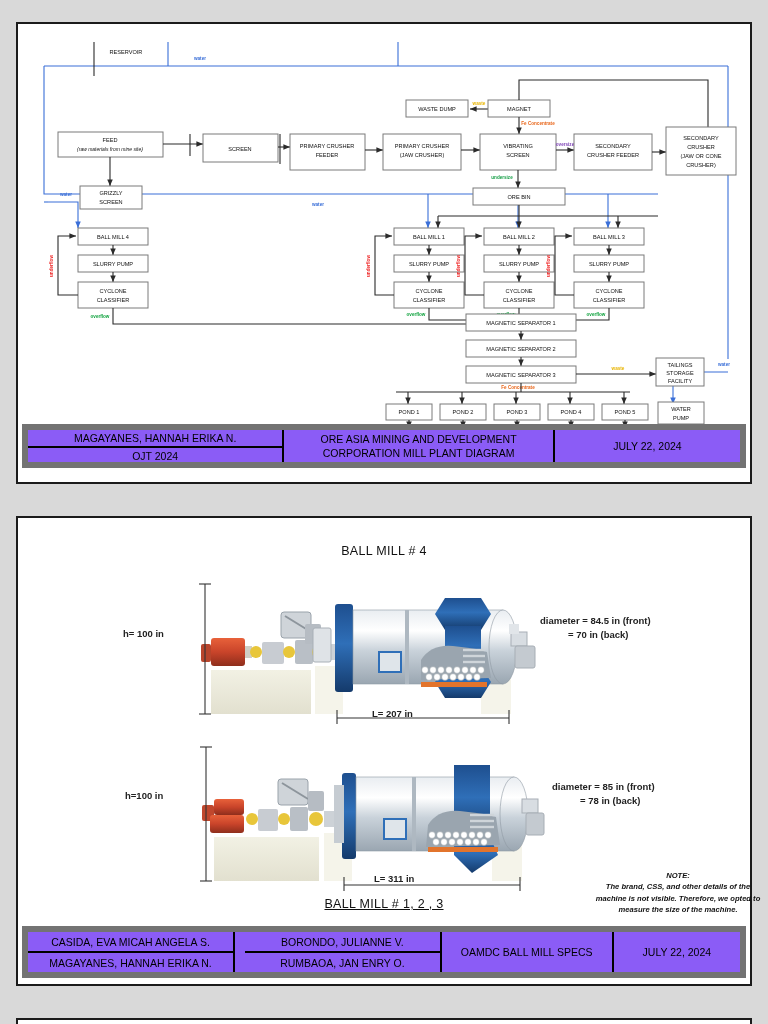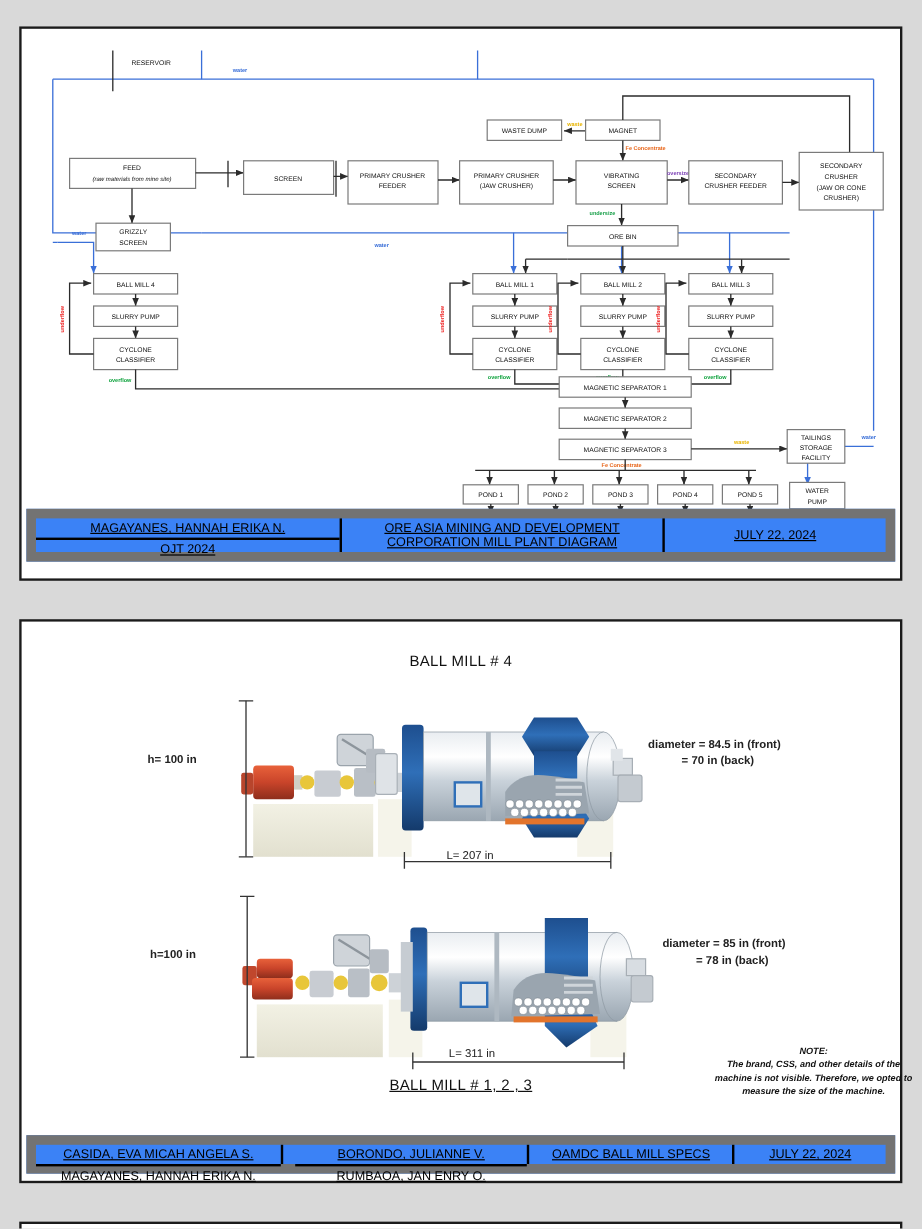--- a/index.html
+++ b/index.html
@@ -33,45 +33,44 @@
     left: 0; top: 0;
     width: 732px;
     height: 410px;
   }
   .diagram svg { display: block; }
 
   
   .titleblock {
     position: absolute;
     left: 4px; right: 4px;
-    border: 8px solid #737373;
+    border: 6px solid #737373;
     display: flex;
-    background: #3b82f6;
-    text-decoration: underline;
+    background: #8b5cf6;
   }
   .tb-col { border-right: 2px solid #000; display: flex; flex-direction: column; }
   .tb-col:last-child { border-right: none; }
   .tb-cell {
     display: flex; align-items: center; justify-content: center;
     text-align: center;
     font-size: 10.5px;
     color: #000;
     padding: 2px 4px;
     border-bottom: 2px solid #000;
     flex: 1;
   }
   .tb-cell:last-child { border-bottom: none; }
   .tb-cell.nb { border-bottom: none; }
 
   #tb1 { top: 400px; height: 44px; }
   #tb1 .c1 { width: 36%; }
   #tb1 .c2 { width: 38%; }
   #tb1 .c3 { width: 26%; }
 
-  #tb2 { bottom: 6px; height: 32px; }
+  #tb2 { bottom: 6px; height: 52px; }
   #tb2 .c1 { width: 29.5%; }
   #tb2 .c2 { width: 28%; margin-left: 10px; }
   #tb2 .c3 { width: 24.5%; }
   #tb2 .c4 { width: 18%; }
 
   
   .specs { position: absolute; left: 0; top: 0; width: 732px; height: 410px; }
   .mill-heading {
     position: absolute;
     width: 100%;
@@ -101,21 +100,21 @@
     font-weight: bold;
     color: #222;
     white-space: nowrap;
   }
   #h-top { left: 105px; top: 110px; }
   #h-bot { left: 107px; top: 272px; }
 
   .llabel {
     position: absolute;
     font-size: 9.5px;
-    font-weight: normal;
+    font-weight: bold;
     color: #222;
     white-space: nowrap;
     background: #fff;
     padding: 0 4px;
   }
   #l-top { left: 350px; top: 190px; }
   #l-bot { left: 352px; top: 355px; }
 
   .note {
     position: absolute;

